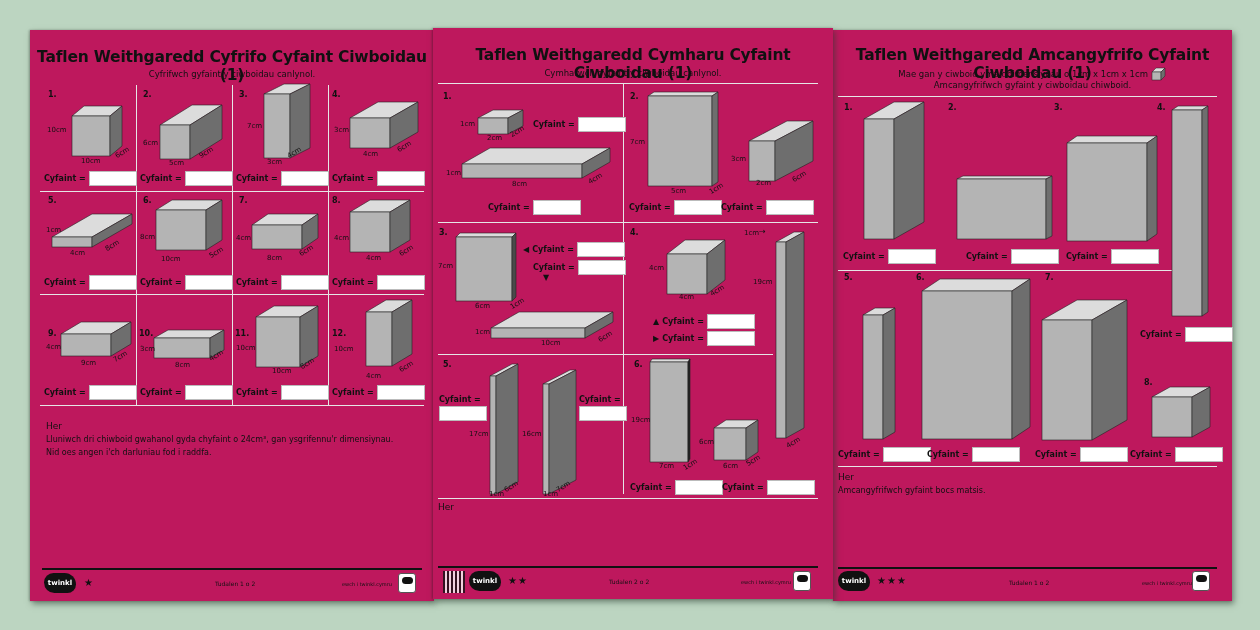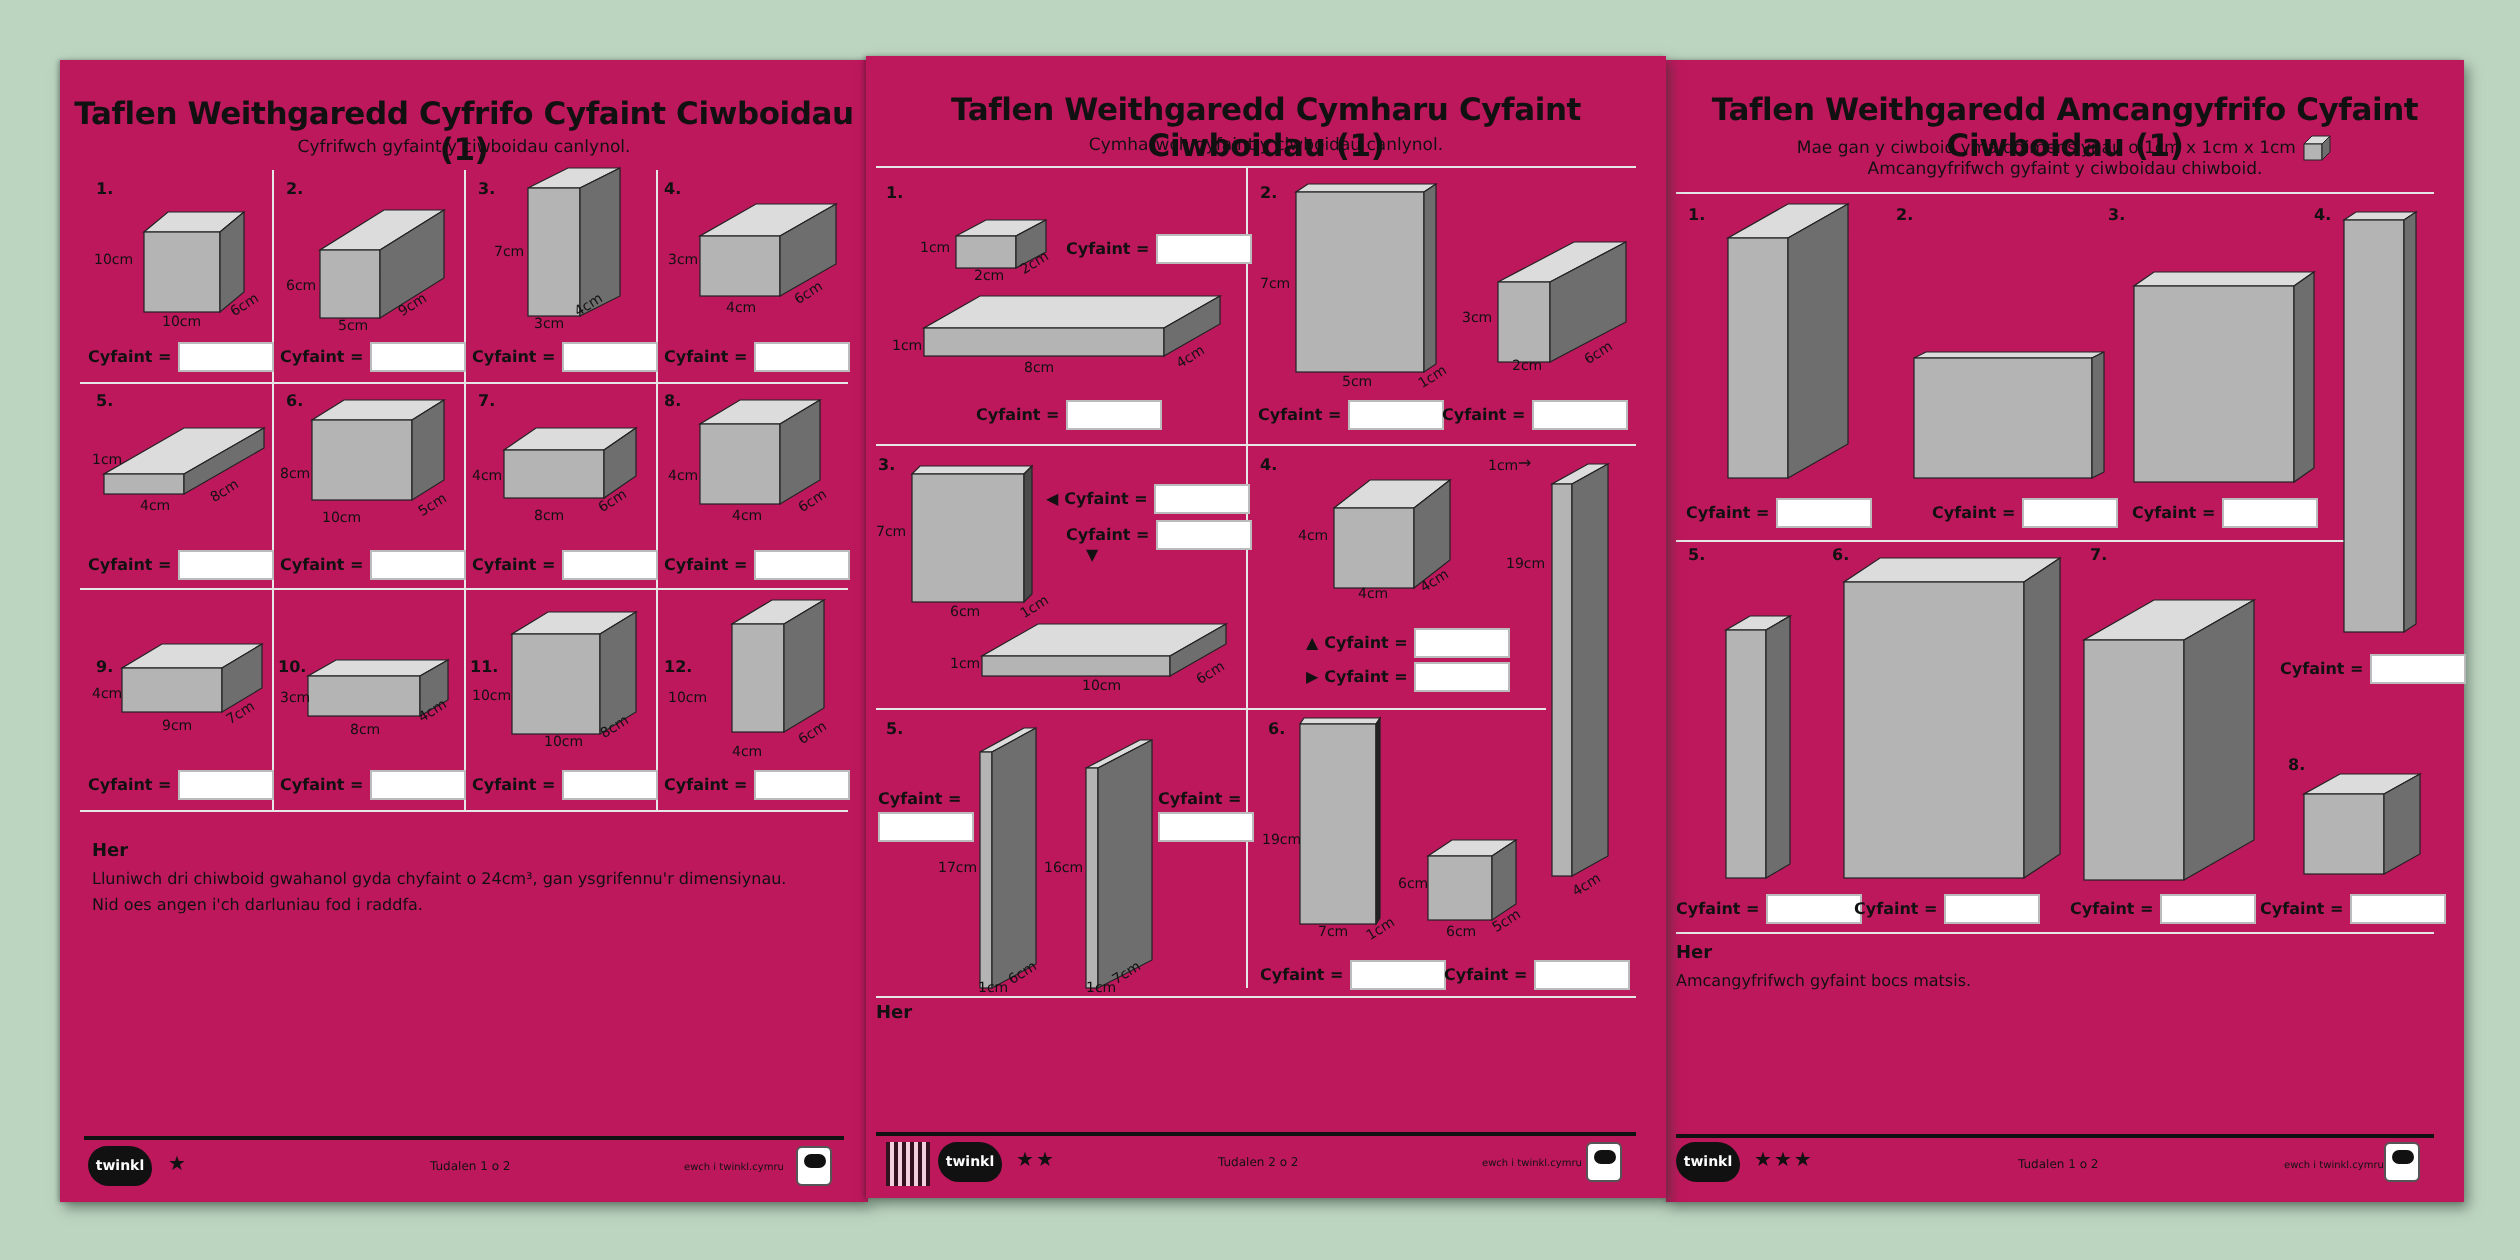--- a/index.html
+++ b/index.html
@@ -8,21 +8,21 @@
   .title{position:absolute;left:0;right:0;text-align:center;font-weight:bold;font-size:15.5px;letter-spacing:-.2px}
   .sub{position:absolute;left:0;right:0;text-align:center;font-size:8.5px}
   .num{position:absolute;font-size:8px;font-weight:bold}
   .lbl{position:absolute;font-size:7px;white-space:nowrap}
   .lbl.rot{transform:rotate(-32deg);transform-origin:left bottom}
   .cyf{position:absolute;display:flex;align-items:center;gap:3px;font-size:8px;font-weight:bold;white-space:nowrap}
   .cyf.col{flex-direction:column;align-items:flex-start;gap:2px}
   .ans{width:48px;height:15px;border:1px solid #bbb;background:#fff;display:inline-block}
   .hline{position:absolute;height:1px;background:#e6e6e6}
   .vline{position:absolute;width:1px;background:#e6e6e6}
-  .her-h{position:absolute;font-size:9px;font-weight:bold}
+  .her-h{position:absolute;font-size:9px;font-weight:normal}
   .her-t{position:absolute;font-size:8px;line-height:13px}
   .footer-rule{position:absolute;height:2px;background:#111}
   .logo{position:absolute;width:32px;height:20px;background:#111;border-radius:10px 12px 9px 11px;color:#fff;font-size:7px;font-weight:bold;display:flex;align-items:center;justify-content:center}
   .stars{position:absolute;font-size:10px;letter-spacing:1px}
   .pg{position:absolute;font-size:6px}
   .site{position:absolute;font-size:5px}
   .badge{position:absolute;width:18px;height:20px;border:1px solid #555;border-radius:3px;background:#fff}
   .badge::after{content:"";position:absolute;left:3px;top:3px;width:11px;height:7px;background:#111;border-radius:4px}
   .qr{position:absolute;width:22px;height:22px;background:
       repeating-linear-gradient(90deg,#111 0 2px,#fff 2px 4px),#111;opacity:.8}

